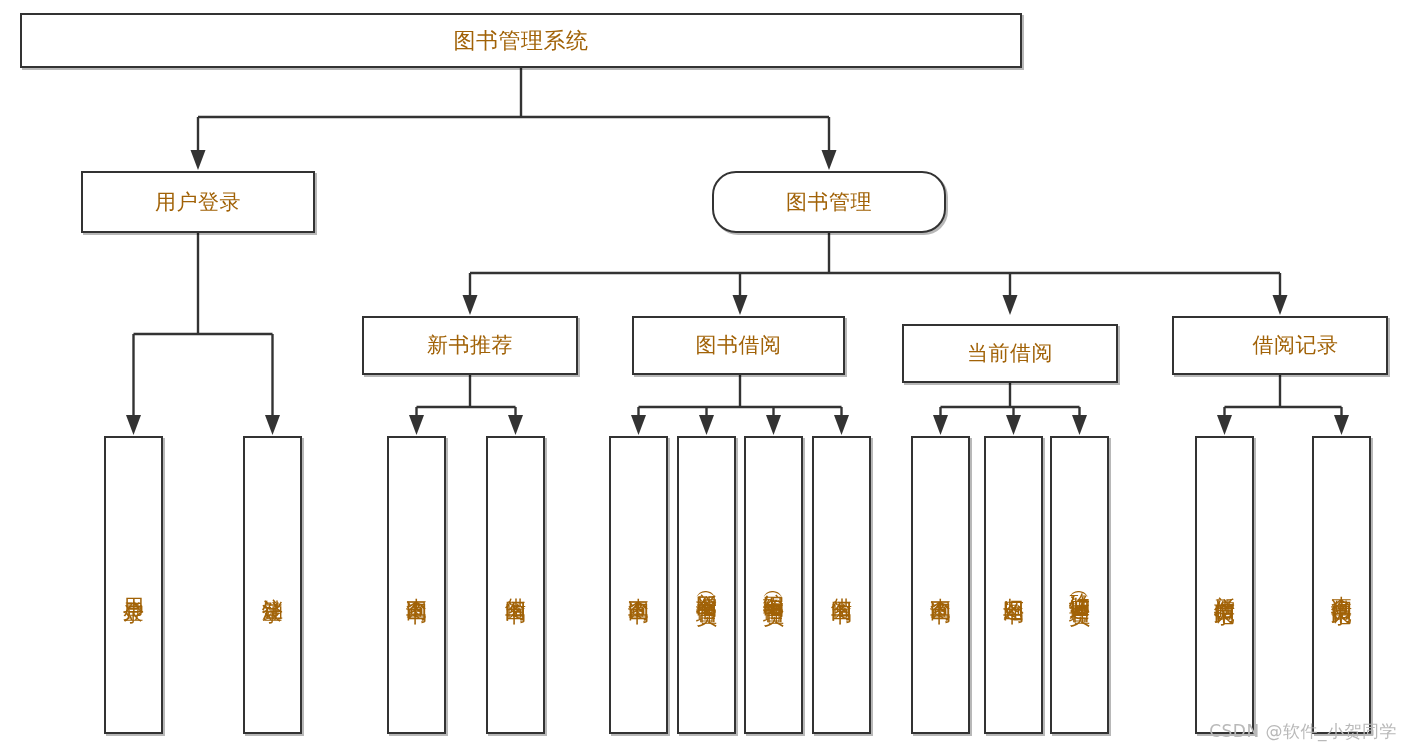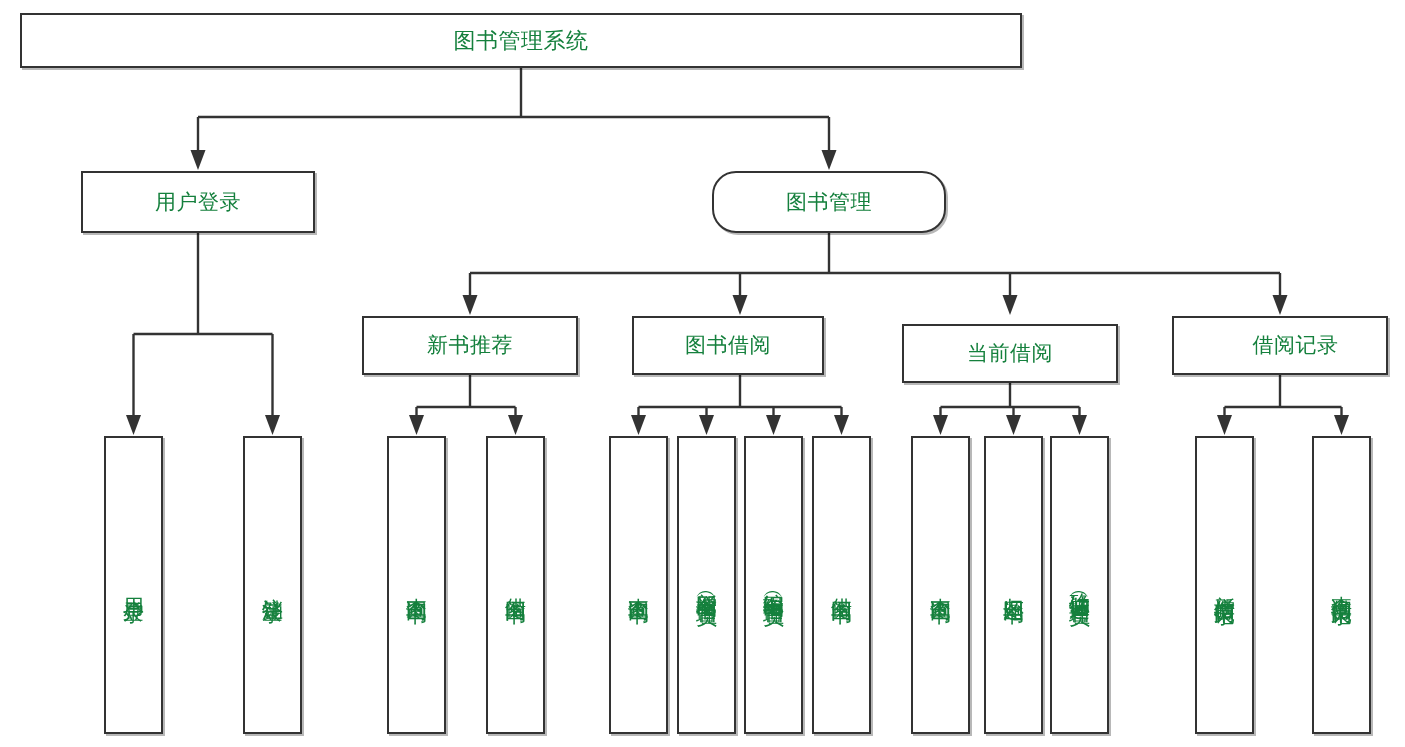--- a/index.html
+++ b/index.html
@@ -28,21 +28,21 @@
     position: absolute;
     box-sizing: border-box;
     border: 2px solid #333333;
     background: #ffffff;
     display: flex;
     align-items: center;
     justify-content: center;
     box-shadow: 2px 2px 0 rgba(0,0,0,0.28);
   }
   .node .label {
-    color: #15803d;
+    color: #a16207;
     text-align: center;
     line-height: 1.18;
     letter-spacing: 0.5px;
   }
   .node.horiz .label {
     font-size: 21px;
     white-space: nowrap;
   }
   .node.root .label {
     font-size: 22px;
@@ -130,21 +130,21 @@
       </div>
       <div class="node horiz" style="left: 81px; top: 171px; width: 234px; height: 62px;">
         <span class="label">用户登录</span>
       </div>
       <div class="node horiz" style="left: 712px; top: 171px; width: 234px; height: 62px; border-radius: 24px;">
         <span class="label">图书管理</span>
       </div>
       <div class="node horiz" style="left: 362px; top: 316px; width: 216px; height: 59px;">
         <span class="label">新书推荐</span>
       </div>
-      <div class="node horiz" style="left: 632px; top: 316px; width: 192px; height: 59px;">
+      <div class="node horiz" style="left: 632px; top: 316px; width: 213px; height: 59px;">
         <span class="label">图书借阅</span>
       </div>
       <div class="node horiz" style="left: 902px; top: 316px; width: 216px; height: 59px; margin-top: 8px;">
         <span class="label">当前借阅</span>
       </div>
       <div class="node horiz" style="left: 1172px; top: 316px; width: 216px; height: 59px; padding-left: 31px;">
         <span class="label">借阅记录</span>
       </div>
       <div class="node vert" style="left: 104px; top: 436px; width: 59px; height: 298px;">
         <span class="label">用户登录</span>
@@ -179,13 +179,14 @@
       <div class="node vert" style="left: 1050px; top: 436px; width: 59px; height: 298px;">
         <span class="label">确认归还（管理员）</span>
       </div>
       <div class="node vert" style="left: 1195px; top: 436px; width: 59px; height: 298px;">
         <span class="label">新增借阅记录</span>
       </div>
       <div class="node vert" style="left: 1312px; top: 436px; width: 59px; height: 298px;">
         <span class="label">查询借阅记录</span>
       </div>
     </div>
+  <div id="watermark">CSDN @软件_小贺同学</div>
 </div>
 
 </body></html>

